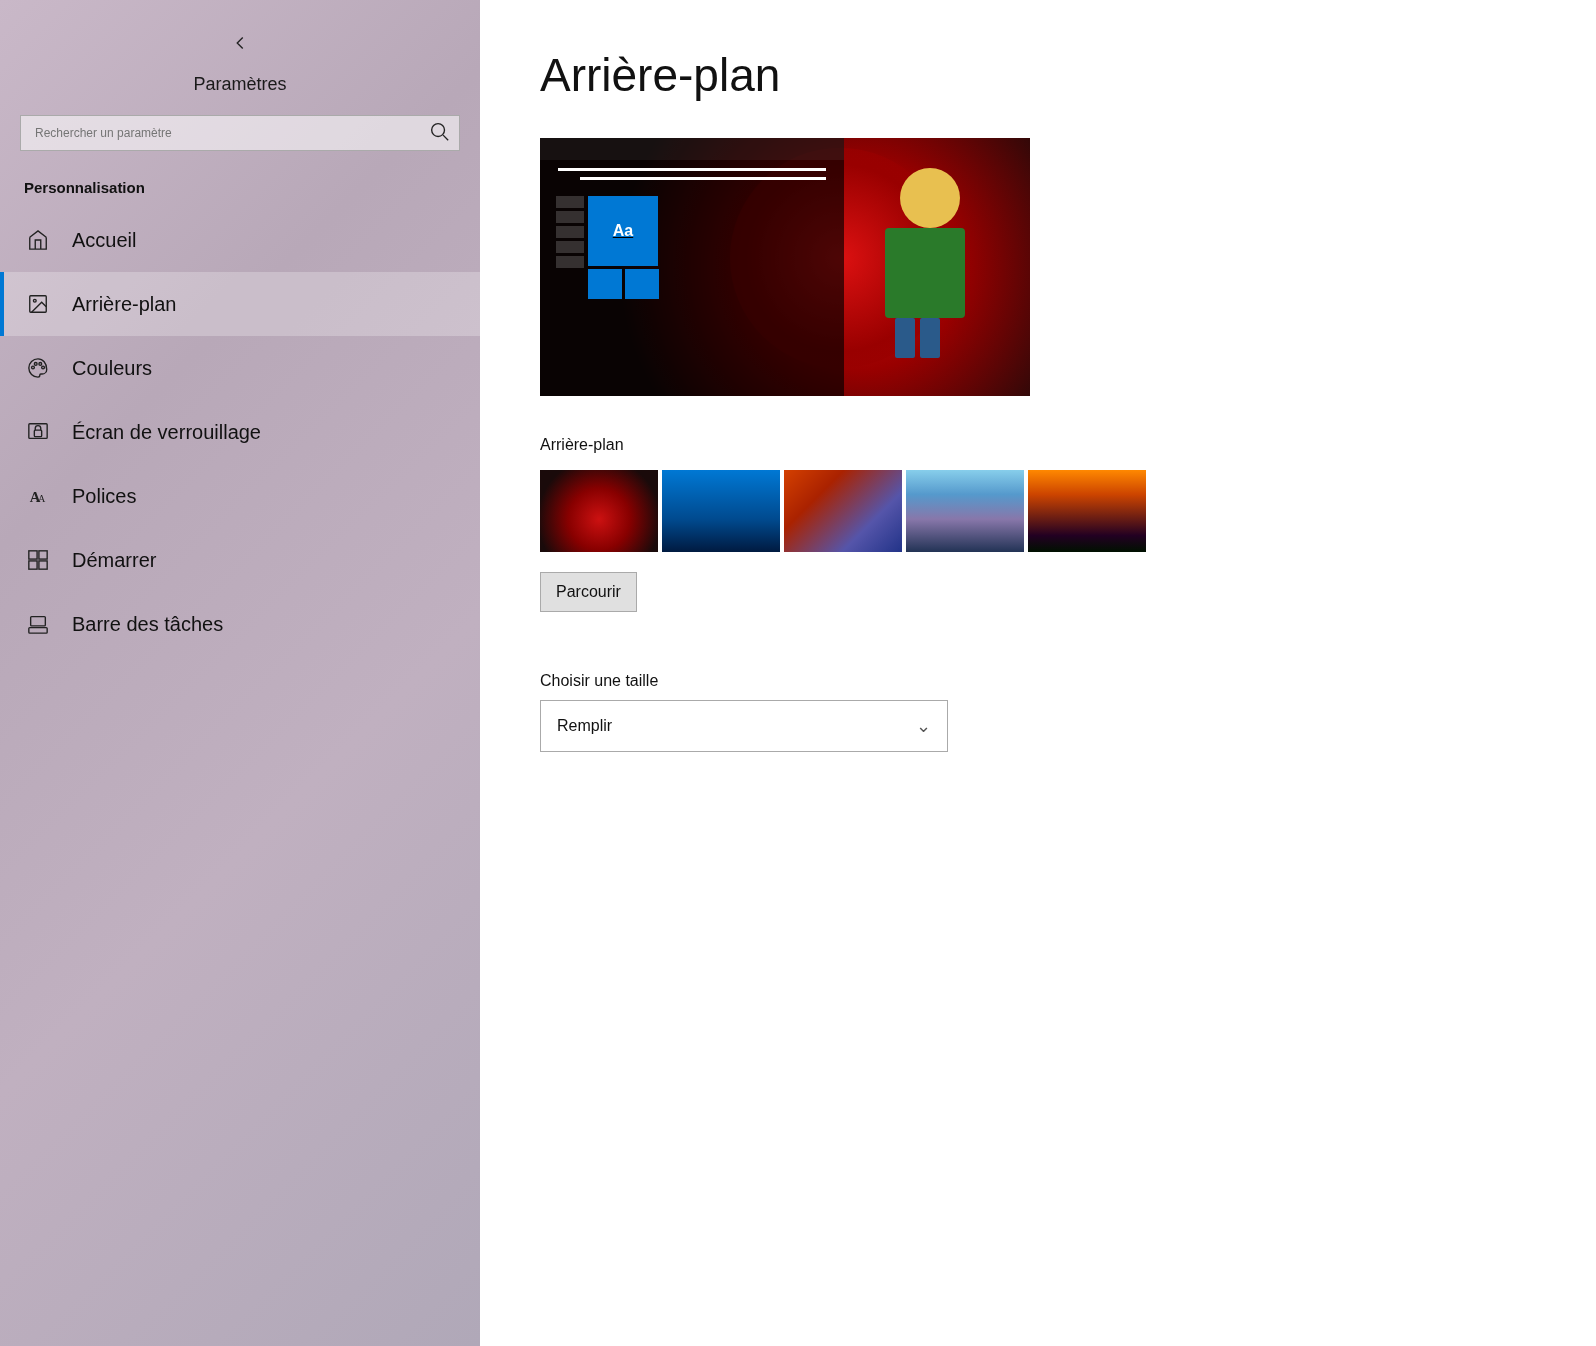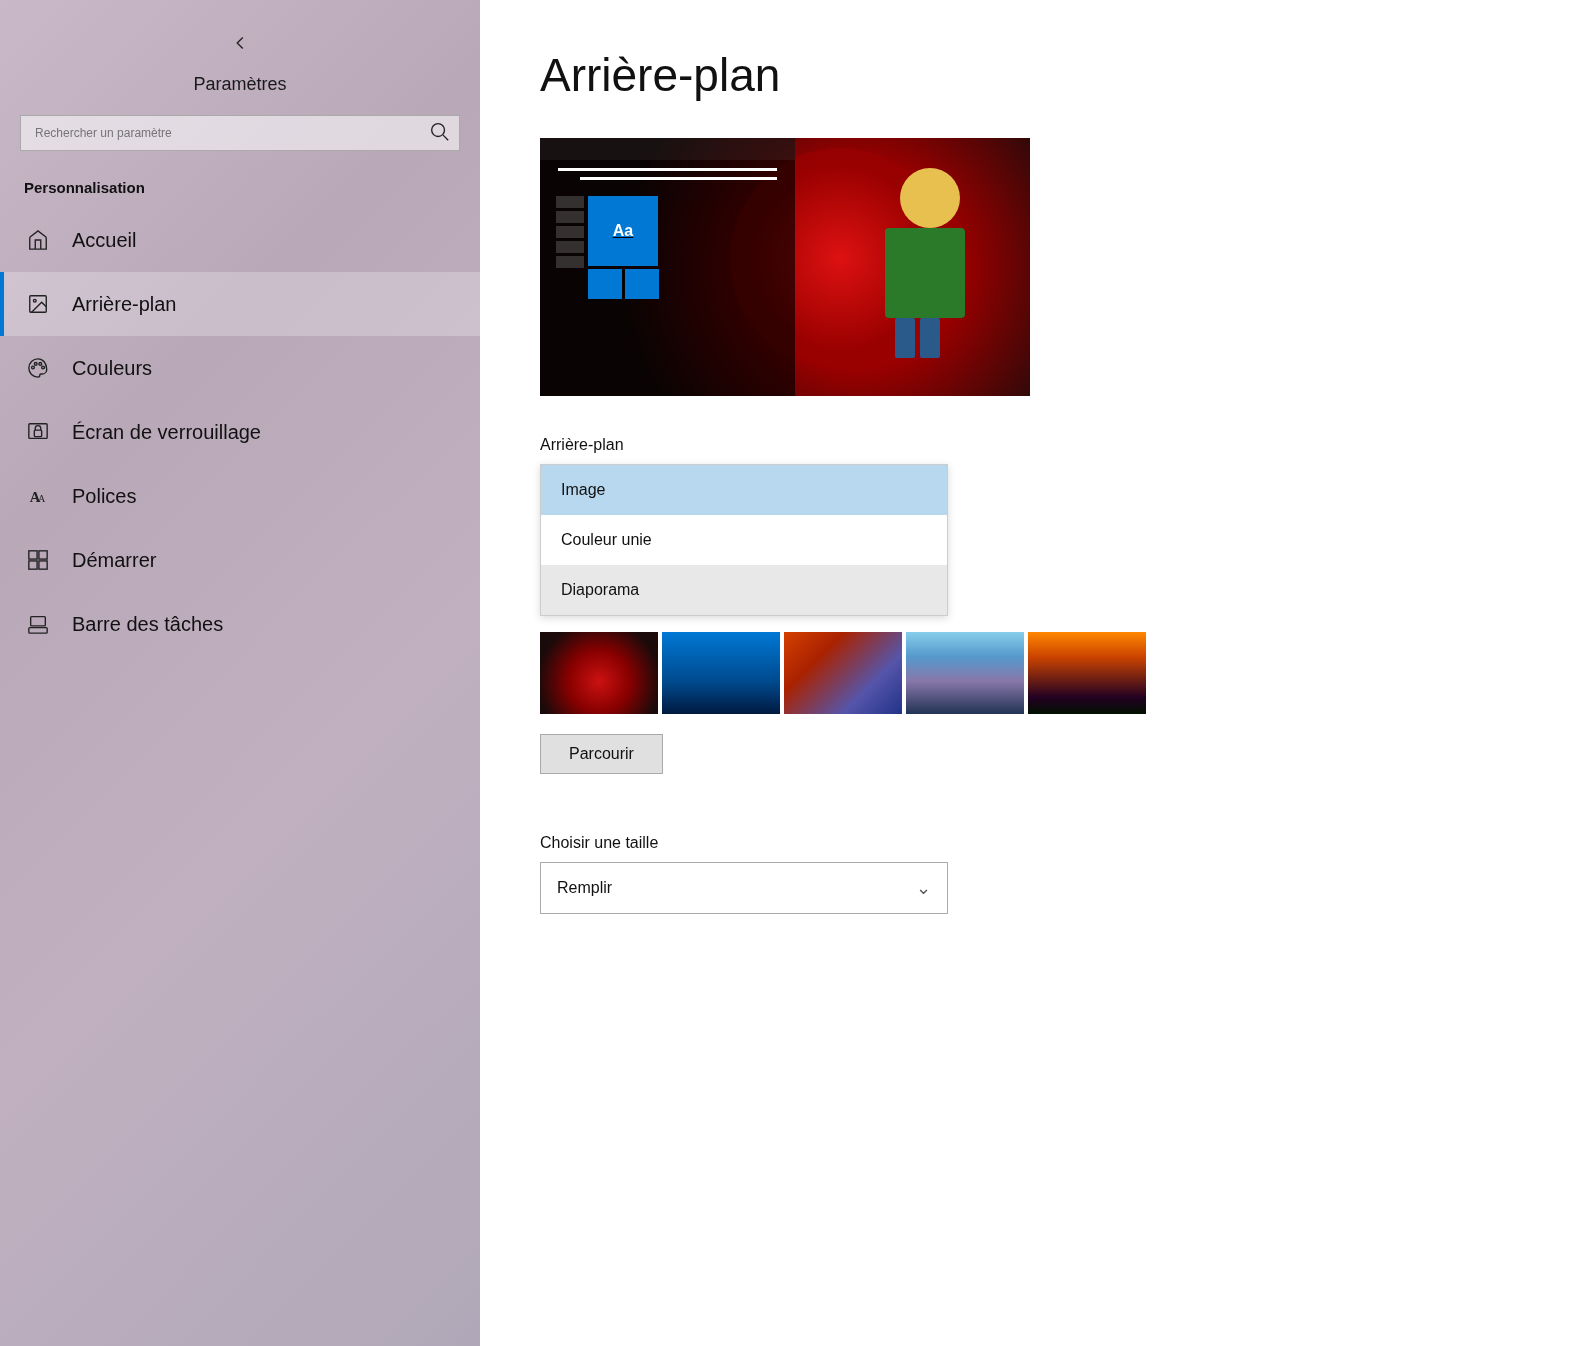--- a/index.html
+++ b/index.html
@@ -219,21 +219,21 @@
       background: linear-gradient(180deg, #87ceeb 0%, #5599cc 30%, #8877aa 60%, #223355 100%);
     }
     .img-thumb-5 {
       background: linear-gradient(180deg, #ff8800 0%, #cc4400 30%, #220022 80%, #001100 100%);
     }
 
     
     .browse-btn {
       background: #e0e0e0;
       border: 1px solid #aaa;
-      padding: 10px 28px;
+      padding: 10px 15px;
       font-size: 16px;
       cursor: pointer;
       font-family: 'Segoe UI', sans-serif;
       color: #111;
       margin-bottom: 48px;
     }
 
     
     .size-section {
       margin-top: 12px;
@@ -380,21 +380,21 @@
       <div style="position:absolute; width:220px; height:220px; background:radial-gradient(circle, #dd1111 0%, #990000 60%, transparent 100%); border-radius:50%; top:10px; right:80px;"></div>
 
       <div style="position:absolute; right:40px; top:10px; width:120px; height:220px;">
         <div style="position:absolute; top:20px; left:30px; width:60px; height:60px; background:#e8c050; border-radius:50%;"></div>
         <div style="position:absolute; top:80px; left:15px; width:80px; height:90px; background:#2a7a2a; border-radius:4px;"></div>
         <div style="position:absolute; top:170px; left:25px; width:20px; height:40px; background:#2a5a8a; border-radius:2px;"></div>
         <div style="position:absolute; top:170px; left:50px; width:20px; height:40px; background:#2a5a8a; border-radius:2px;"></div>
       </div>
     </div>
 
-    <div style="position:absolute; left:0; top:0; bottom:0; width:255px; background:rgba(0,0,0,0.65);text-decoration:underline;">
+    <div style="position:absolute; left:0; top:0; bottom:0; width:304px; background:rgba(0,0,0,0.65);text-decoration:underline;">
       <div style="height:22px; background:rgba(255,255,255,0.06); margin-bottom:8px;"></div>
       <div style="height:3px; background:white; margin:6px 18px;"></div>
       <div style="height:3px; background:white; margin:6px 18px 6px 40px;"></div>
 
       <div style="display:flex; gap:4px; padding:10px 16px; flex-wrap:wrap; align-items:flex-start;">
 
         <div style="display:flex; flex-direction:column; gap:3px;">
           <div style="width:28px; height:12px; background:rgba(255,255,255,0.18);"></div>
           <div style="width:28px; height:12px; background:rgba(255,255,255,0.18);"></div>
           <div style="width:28px; height:12px; background:rgba(255,255,255,0.18);"></div>
@@ -414,25 +414,20 @@
           </div>
         </div>
       </div>
     </div>
   </div>
 
   
   <div class="dropdown-container">
     <span class="field-label">Arrière-plan</span>
 
-    <div class="dropdown-menu">
-      <div class="dropdown-item selected">Image</div>
-      <div class="dropdown-item">Couleur unie</div>
-      <div class="dropdown-item">Diaporama</div>
-    </div>
   </div>
 
   
   <div class="images-row">
     <div class="img-thumb img-thumb-1"></div>
     <div class="img-thumb img-thumb-2"></div>
     <div class="img-thumb img-thumb-3"></div>
     <div class="img-thumb img-thumb-4"></div>
     <div class="img-thumb img-thumb-5"></div>
   </div>

